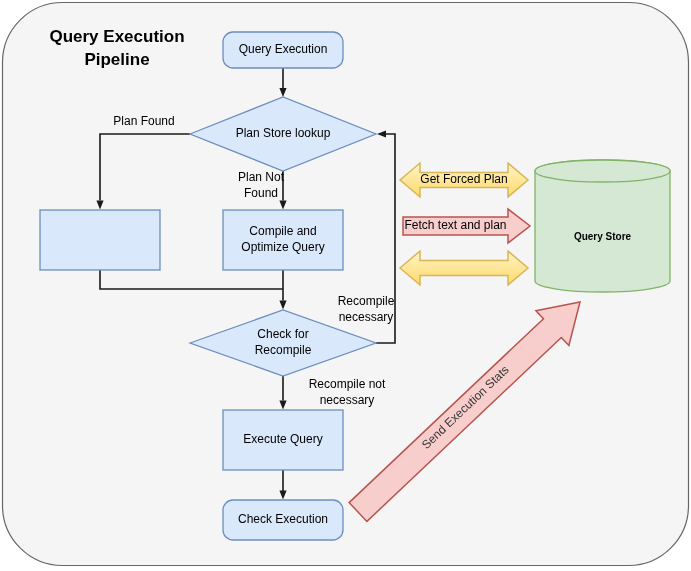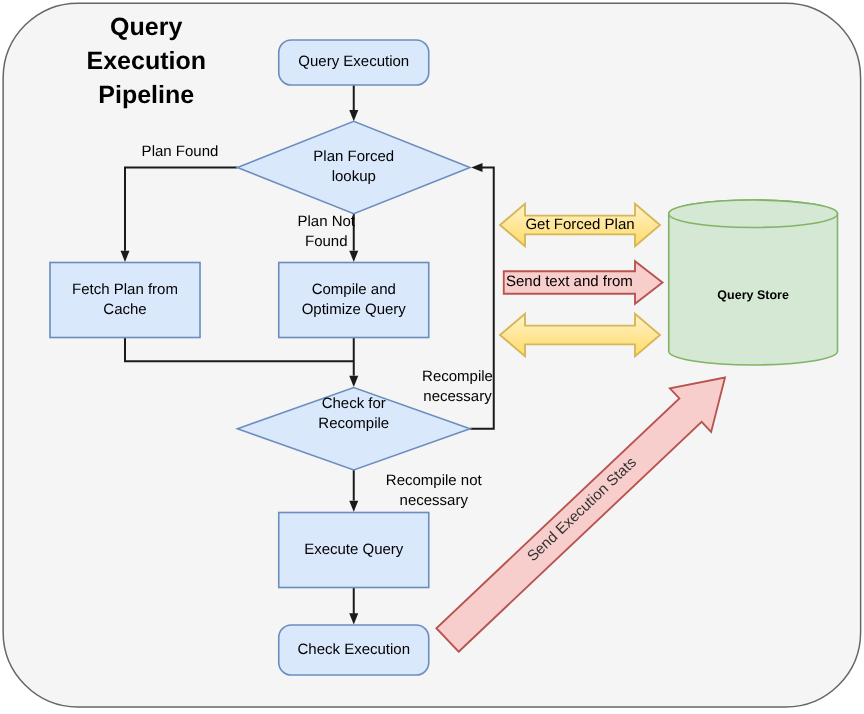--- a/index.html
+++ b/index.html
@@ -1,20 +1,20 @@
 <!DOCTYPE html>
 <html><head>
 <meta charset="utf-8">
 <style>
   html,body { margin:0; padding:0; background:#ffffff; font-family:"Liberation Sans",sans-serif; }
   .stage { position:relative; width:691px; height:571px; background:#ffffff; overflow:hidden; }
   svg.layer { position:absolute; left:0; top:0; display:block; }
   .lbl { position:absolute; display:flex; align-items:center; justify-content:center;
          text-align:center; font-size:12px; color:#000000; line-height:1.3; pointer-events:none; }
-  .title { font-size:20px; font-weight:bold; line-height:1.35; }
+  .title { font-size:17px; font-weight:bold; line-height:1.35; }
   .store-lbl { font-size:10px; font-weight:bold; }
   .rot { transform:rotate(-43.5deg); transform-origin:center center; color:#333; }
 </style>
 </head>
 <body>
 
 <div class="stage">
 
   <svg class="layer" width="691" height="571" viewBox="0 0 691 571">
     <defs>
@@ -59,30 +59,29 @@
 
     <polygon points="400,180 420,163 420,172.5 508,172.5 508,163 528,180 508,197 508,187.5 420,187.5 420,197" fill="url(#gy)" stroke="#D6B656" stroke-width="1.5"></polygon>
     <polygon points="403,217 508,217 508,209 530,226 508,243 508,235 403,235" fill="#F8CECC" stroke="#B85450" stroke-width="1.5"></polygon>
     <polygon points="400,268 420,251 420,260.5 508,260.5 508,251 528,268 508,285 508,275.5 420,275.5 420,285" fill="url(#gy)" stroke="#D6B656" stroke-width="1.5"></polygon>
     <polygon points="366.9,521.4 561.3,337.5 568.9,345.5 580,302 535.9,310.7 543.5,318.7 349.1,502.6" fill="#F8CECC" stroke="#B85450" stroke-width="1.5"></polygon>
   </svg>
 
   <div class="lbl title" style="left:38px; top:26px; width:158px; height:46px;">Query Execution Pipeline</div>
 
   <div class="lbl" style="left:223px; top:32px; width:120px; height:36px;">Query Execution</div>
-  <div class="lbl" style="left:233px; top:108px; width:100px; height:52px;">Plan Forced lookup</div>
-  <div class="lbl" style="left:45px; top:210px; width:110px; height:60px;">Fetch Plan from Cache</div>
+  <div class="lbl" style="left:233px; top:108px; width:100px; height:52px;">Plan Store lookup</div>
   <div class="lbl" style="left:228px; top:210px; width:110px; height:60px;text-align:center;">Compile and Optimize Query</div>
-  <div class="lbl" style="left:233px; top:305px; width:100px; height:52px;">Check for Recompile</div>
+  <div class="lbl" style="left:233px; top:317px; width:100px; height:52px;">Check for Recompile</div>
   <div class="lbl" style="left:223px; top:410px; width:120px; height:60px;">Execute Query</div>
   <div class="lbl" style="left:223px; top:500px; width:120px; height:40px;">Check Execution</div>
   <div class="lbl store-lbl" style="left:535px; top:222px; width:135px; height:28px;">Query Store</div>
 
   <div class="lbl" style="left:99px; top:114px; width:90px; height:16px;">Plan Found</div>
   <div class="lbl" style="left:226px; top:170px; width:70px; height:32px;">Plan Not Found</div>
   <div class="lbl" style="left:328px; top:294px; width:76px; height:32px;">Recompile necessary</div>
   <div class="lbl" style="left:300px; top:377px; width:94px; height:32px;">Recompile not necessary</div>
 
   <div class="lbl" style="left:402px; top:172px; width:124px; height:16px;">Get Forced Plan</div>
-  <div class="lbl" style="left:403px; top:218px; width:105px; height:16px;">Send text and from</div>
+  <div class="lbl" style="left:403px; top:218px; width:105px; height:16px;">Fetch text and plan</div>
   <div class="lbl rot" style="left:396px; top:400px; width:140px; height:16px;">Send Execution Stats</div>
 
 </div>
 
 </body></html>

